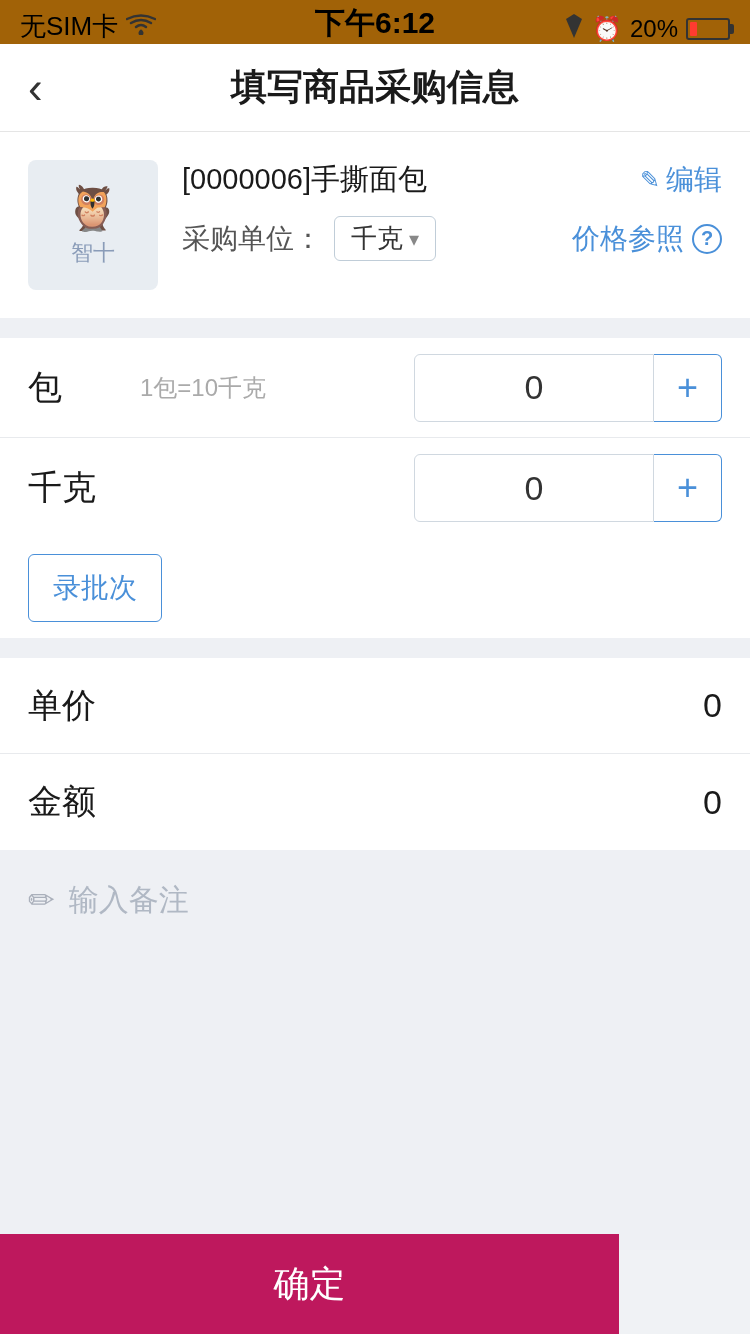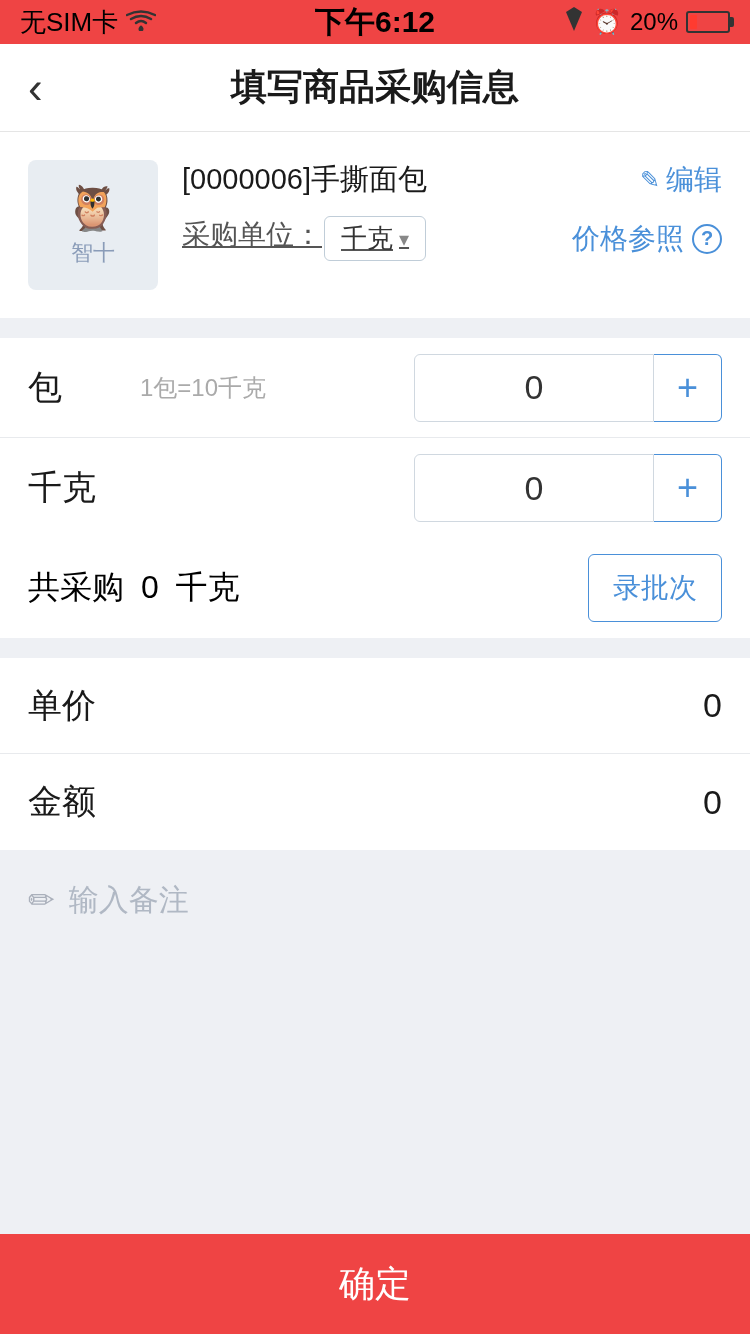--- a/index.html
+++ b/index.html
@@ -9,23 +9,23 @@
       min-height: 1334px;
       font-family: -apple-system, "PingFang SC", "Helvetica Neue", sans-serif;
       background: #f0f2f5;
       font-size: 32px;
     }
 
     
     .status-bar {
       width: 750px;
       height: 44px;
-      background: #ef4444;
-      display: flex;
-      align-items: center;
+      background: #a16207;
+      display: flex;
+      align-items: flex-end;
       justify-content: space-between;
       padding: 0 20px;
       font-size: 28px;
       font-weight: 500;
     }
     .status-left {
       display: flex;
       align-items: center;
       gap: 8px;
       font-size: 26px;
@@ -152,23 +152,22 @@
     }
     .product-unit-row {
       display: flex;
       align-items: center;
       justify-content: space-between;
     }
     .unit-label {
       font-size: 28px;
       color: #555;
       display: flex;
-      align-items: flex-start;
-      gap: 2px;
-      text-decoration: underline;
+      align-items: center;
+      gap: 12px;
     }
     .unit-select {
       border: 1px solid #c0cdd8;
       border-radius: 6px;
       padding: 4px 16px;
       font-size: 26px;
       color: #333;
       background: #fff;
       display: flex;
       align-items: center;
@@ -331,23 +330,23 @@
       background: #eef0f4;
       flex: 1;
       min-height: 300px;
     }
 
     
     .confirm-btn {
       position: fixed;
       bottom: 0;
       left: 0;
-      width: 750px;
+      width: 619px;
       height: 100px;
-      background: #ef4444;
+      background: #be185d;
       display: flex;
       align-items: center;
       justify-content: center;
       font-size: 36px;
       color: #fff;
       font-weight: 500;
       cursor: pointer;
       border: none;
       outline: none;
     }
@@ -438,25 +437,20 @@
       <span class="input-label">千克</span>
       <div class="input-right">
         <input class="number-input" type="text" value="0" style="">
         <div class="plus-btn">+</div>
       </div>
     </div>
   </div>
 
   <div class="summary-section">
     <div class="summary-row">
-      <div>
-        <span>共采购</span>
-        <span style="margin: 0 8px;">0</span>
-        <span>千克</span>
-      </div>
       <button class="record-batch-btn">录批次</button>
     </div>
   </div>
 
   <div class="section-divider"></div>
 
   <div class="info-section">
     <div class="info-row">
       <span class="info-label">单价</span>
       <span class="info-value">0</span>

